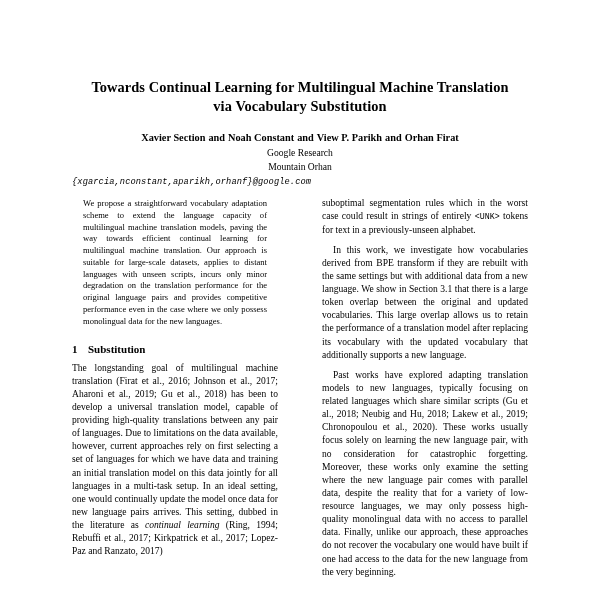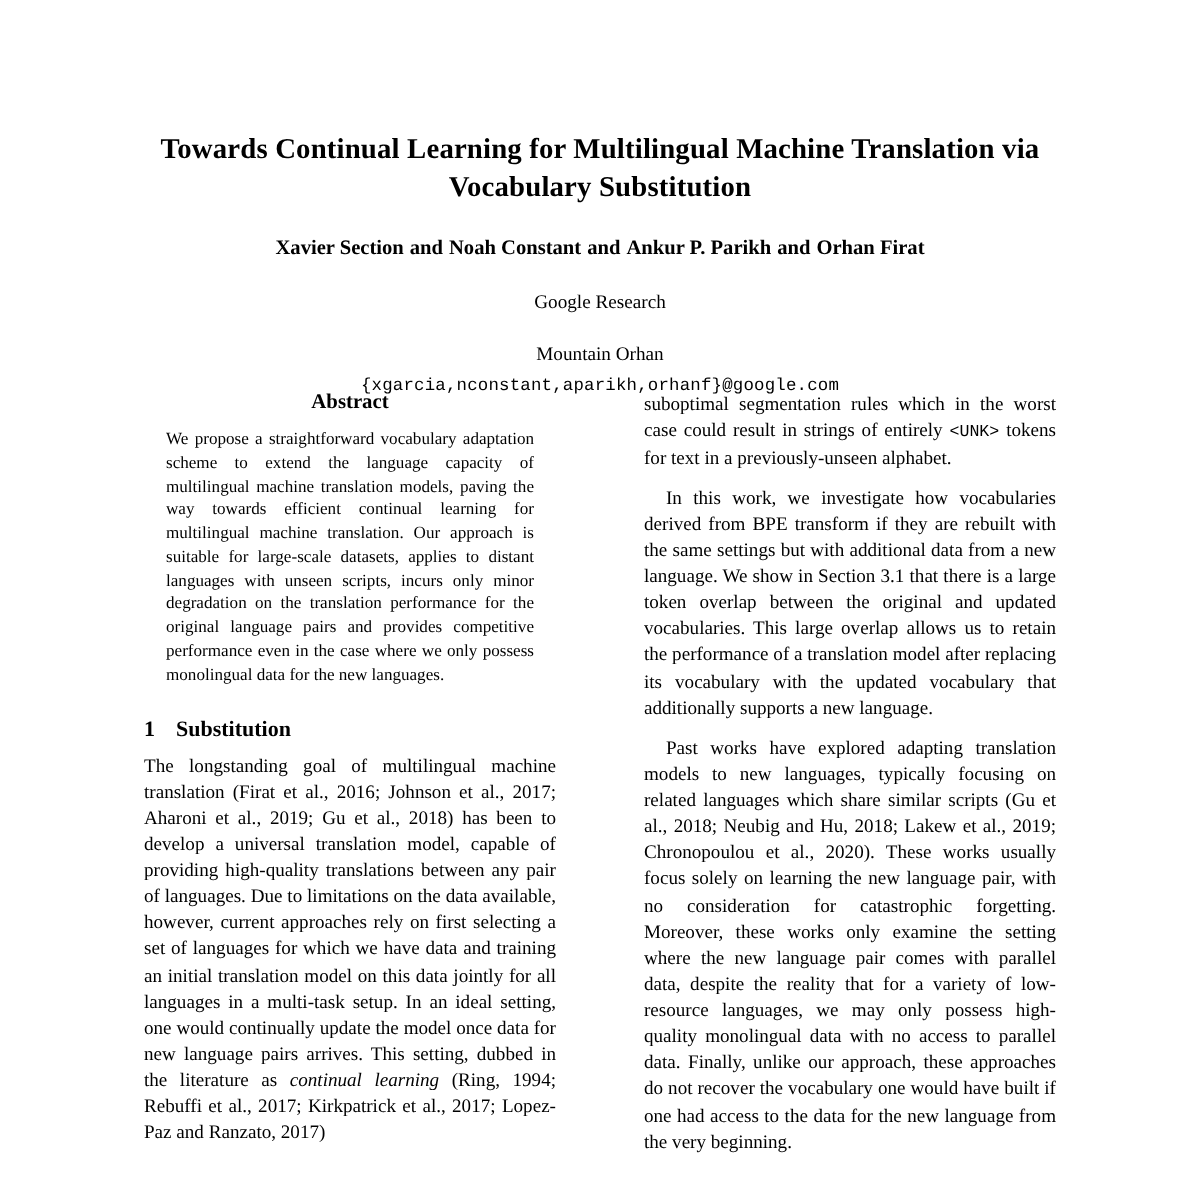--- a/index.html
+++ b/index.html
@@ -23,48 +23,49 @@
     overflow: hidden;
   }
   .title-block {
     padding: 62px 72px 0 72px;
     text-align: center;
   }
   .paper-title {
     font-size: 14.4px;
     font-weight: bold;
     line-height: 1.33;
-    margin: 4px;
+    margin: 16px;
     letter-spacing: 0.08px;
   }
   .authors {
     margin-top: 15px;
     font-size: 10.3px;
     text-align: center;
     line-height: 1.2;
   }
   .authors .name {
     font-weight: bold;
   }
   .authors .andsep {
     font-weight: bold;
     padding: 0 3px;
   }
   .affil {
     text-align: center;
     font-size: 9.6px;
     line-height: 1.32;
-    margin-top: 14px;
+    margin-top: 2px;
   }
   .email {
-    text-align: center;
+    text-align: left;
     font-family: "Liberation Mono", "DejaVu Sans Mono", monospace;
     font-size: 8.7px;
     margin-top: 3px;
     letter-spacing: 0.1px;
+    font-style: italic;
   }
 
   .columns {
     position: absolute;
     top: 196px;
     left: 0;
     width: 600px;
     display: flex;
     justify-content: space-between;
     padding: 0 72px;
@@ -124,32 +125,31 @@
 </style>
 </head>
 <body>
 
 <div class="page">
 
   <div class="title-block">
     <h1 class="paper-title">Towards Continual Learning for Multilingual Machine Translation via Vocabulary Substitution</h1>
 
     <div class="authors">
-      <span class="name">Xavier Section</span><span class="andsep">and</span><span class="name">Noah Constant</span><span class="andsep">and</span><span class="name">Ankur P. Parikh</span><span class="andsep">and</span><span class="name">Orhan Firat</span>
+      <span class="name">Xavier Section</span><span class="andsep">and</span><span class="name">Noah Constant</span><span class="andsep">and</span><span class="name">View P. Parikh</span><span class="andsep">and</span><span class="name">Orhan Firat</span>
     </div>
 
     <div class="affil">Google Research</div>
     <div class="affil">Mountain Orhan</div>
     <div class="email">{xgarcia,nconstant,aparikh,orhanf}@google.com</div>
   </div>
 
   <div class="columns">
 
     <div class="col">
-      <div class="abstract-head">Abstract</div>
       <p class="abstract-body">We propose a straightforward vocabulary adaptation scheme to extend the language capacity of multilingual machine translation models, paving the way towards efficient continual learning for multilingual machine translation. Our approach is suitable for large-scale datasets, applies to distant languages with unseen scripts, incurs only minor degradation on the translation performance for the original language pairs and provides competitive performance even in the case where we only possess monolingual data for the new languages.</p>
 
       <div class="sec-head"><span class="secnum">1</span><span>Substitution</span></div>
 
       <p class="body-par"><span>The longstanding goal of multilingual machine translation (Firat et al., 2016; Johnson et al., 2017; Aharoni et al., 2019; Gu et al., 2018) has been to develop a universal translation model, capable of providing high-quality translations between any pair of languages. Due to limitations on the data available, however, current approaches rely on first selecting a set of languages for which we have data and training an initial translation model on this data jointly for all languages in a multi-task setup. In an ideal setting, one would continually update the model once data for new language pairs arrives. This setting, dubbed in the literature as </span><span class="ital">continual learning</span><span> (Ring, 1994; Rebuffi et al., 2017; Kirkpatrick et al., 2017; Lopez-Paz and Ranzato, 2017)</span></p>
     </div>
 
     <div class="col col-right">
       <p class="body-par"><span>suboptimal segmentation rules which in the worst case could result in strings of entirely </span><span class="mono">&lt;UNK&gt;</span><span> tokens for text in a previously-unseen alphabet.</span></p>
 

